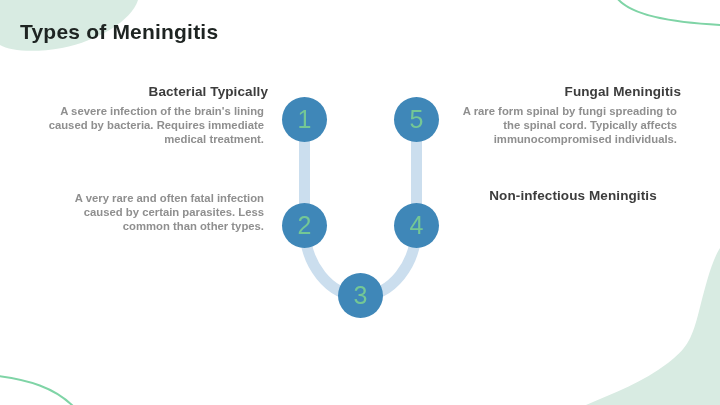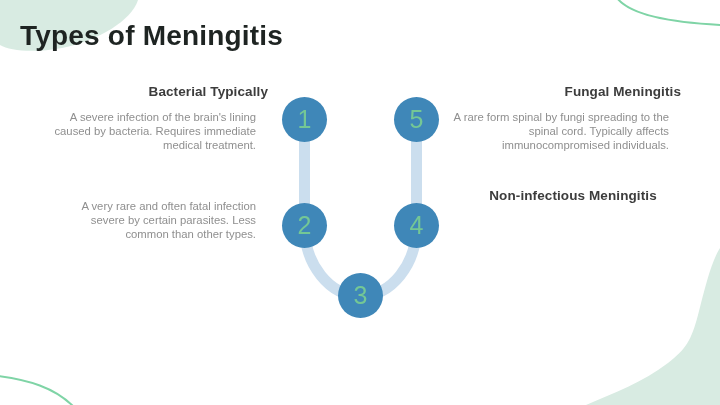--- a/index.html
+++ b/index.html
@@ -9,42 +9,42 @@
     font-family:"Liberation Sans", sans-serif;
   }
   .decor-svg, .track-svg {
     position:absolute; left:0; top:0; width:720px; height:405px;
   }
   .decor-svg { z-index:0; }
   .track-svg { z-index:1; }
 
   .page-title {
     position:absolute; z-index:3; left:20px; top:20px; margin:0;
-    font-size:28px; font-weight:700; color:#1E2422; letter-spacing:0.2px;
+    font-size:21px; font-weight:700; color:#1E2422; letter-spacing:0.2px;
   }
 
   .step-circle {
     position:absolute; z-index:2; width:45px; height:45px; border-radius:50%;
     background:#3F87B8; color:#74C795;
     display:flex; align-items:center; justify-content:center;
     font-size:25px; font-weight:500; line-height:1;
   }
   .circle-1 { left:282px; top:97px; }
   .circle-5 { left:394px; top:97px; }
   .circle-2 { left:282px; top:203px; }
   .circle-4 { left:394px; top:203px; }
   .circle-3 { left:338px; top:273px; }
 
   .text-block { position:absolute; z-index:2; }
   .text-block h3 {
     margin:0 0 6px 0; font-size:13.5px; font-weight:600; color:#3C3C3C;
     letter-spacing:0.1px;
   }
   .text-block p {
-    margin:12px; font-size:11.3px; line-height:13.8px; color:#8F8F8F;
+    margin:4px; font-size:11.3px; line-height:13.8px; color:#8F8F8F;font-weight:bold;
   }
   .item-1 { top:84px;  left:40px;  width:228px; text-align:right; }
   .item-2 { top:188px; left:40px;  width:228px; text-align:right; }
   .item-5 { top:84px;  left:439px; width:242px; text-align:right; }
   .item-4 { top:188px; left:451px; width:244px; text-align:center; }
   .item-3 { top:322px; left:225px; width:270px; text-align:center; }
 </style>
 </head>
 <body>
 
@@ -78,21 +78,21 @@
   <div class="step-circle circle-5">
     <span>5</span>
   </div>
 
   <div class="text-block item-1">
     <h3>Bacterial Typically</h3>
     <p>A severe infection of the brain's lining caused by bacteria. Requires immediate medical treatment.</p>
   </div>
 
   <div class="text-block item-2">
-    <p>A very rare and often fatal infection severe by certain parasites. Less common than other types.</p>
+    <p>A very rare and often fatal infection caused by certain parasites. Less common than other types.</p>
   </div>
 
 
   <div class="text-block item-4">
     <h3>Non-infectious Meningitis</h3>
   </div>
 
   <div class="text-block item-5">
     <h3>Fungal Meningitis</h3>
     <p>A rare form spinal by fungi spreading to the spinal cord. Typically affects immunocompromised individuals.</p>

